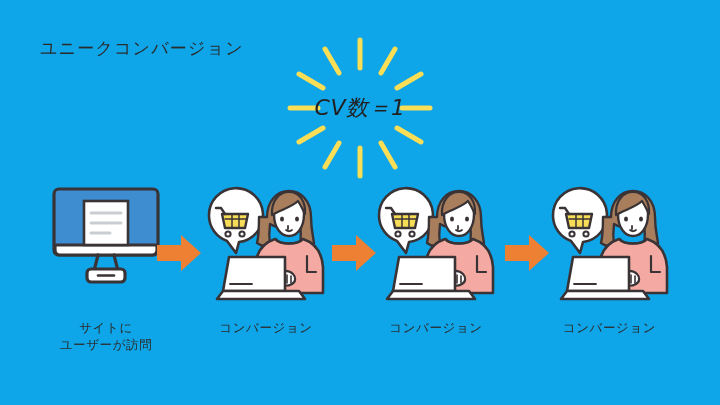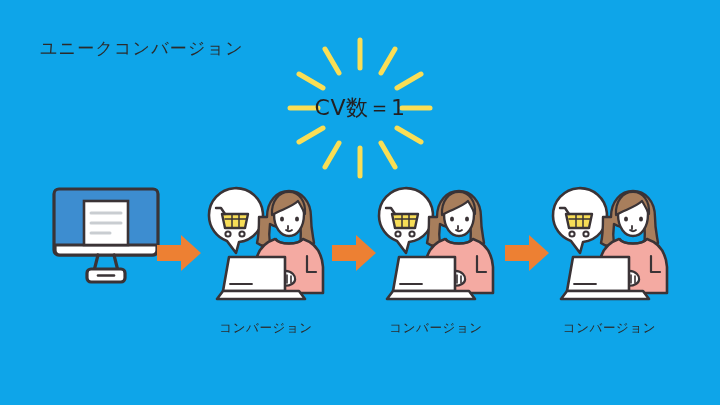--- a/index.html
+++ b/index.html
@@ -36,20 +36,21 @@
     white-space: nowrap;
   }
 
   
   .burst {
     position: absolute;
     left: 252px;
     top: 28px;
     width: 216px;
     height: 160px;
+    font-style: italic;
   }
   .burst svg { display: block; }
   .burst-label {
     position: absolute;
     left: 0;
     top: 0;
     width: 216px;
     height: 160px;
     display: flex;
     align-items: center;
@@ -148,20 +149,22 @@
             <line x1="41" y1="38" x2="71" y2="38"></line>
             <line x1="41" y1="48" x2="60" y2="48"></line>
           </g>
 
           <path d="M48 70 L44 86 M64 70 L68 86" stroke="#3a3336" stroke-width="3.2" fill="none" stroke-linecap="round"></path>
 
           <rect x="37" y="84" width="38" height="13" rx="4" ry="4" fill="#ffffff" stroke="#3a3336" stroke-width="3.2"></rect>
           <line x1="48" y1="90.5" x2="64" y2="90.5" stroke="#3a3336" stroke-width="2.6" stroke-linecap="round"></line>
         </svg>
       </div>
+      <div class="caption">サイトに
+ユーザーが訪問</div>
     </div>
 
     <div class="stage stage-p1">
       <div class="art">
         <svg class="person-art" width="126" height="118" viewBox="0 0 126 118">
           <g fill="none" stroke="#3a3336" stroke-width="2.6" stroke-linecap="round" stroke-linejoin="round">
 
             <path d="M6 33 a27 27 0 1 1 30 26 l-3 11 l-9 -12 a27 27 0 0 1 -18 -25 Z" fill="#ffffff"></path>
 
             <path d="M19 31 h26 l-3 14 h-20 Z" fill="#f7dd57" stroke-width="2.4"></path>

